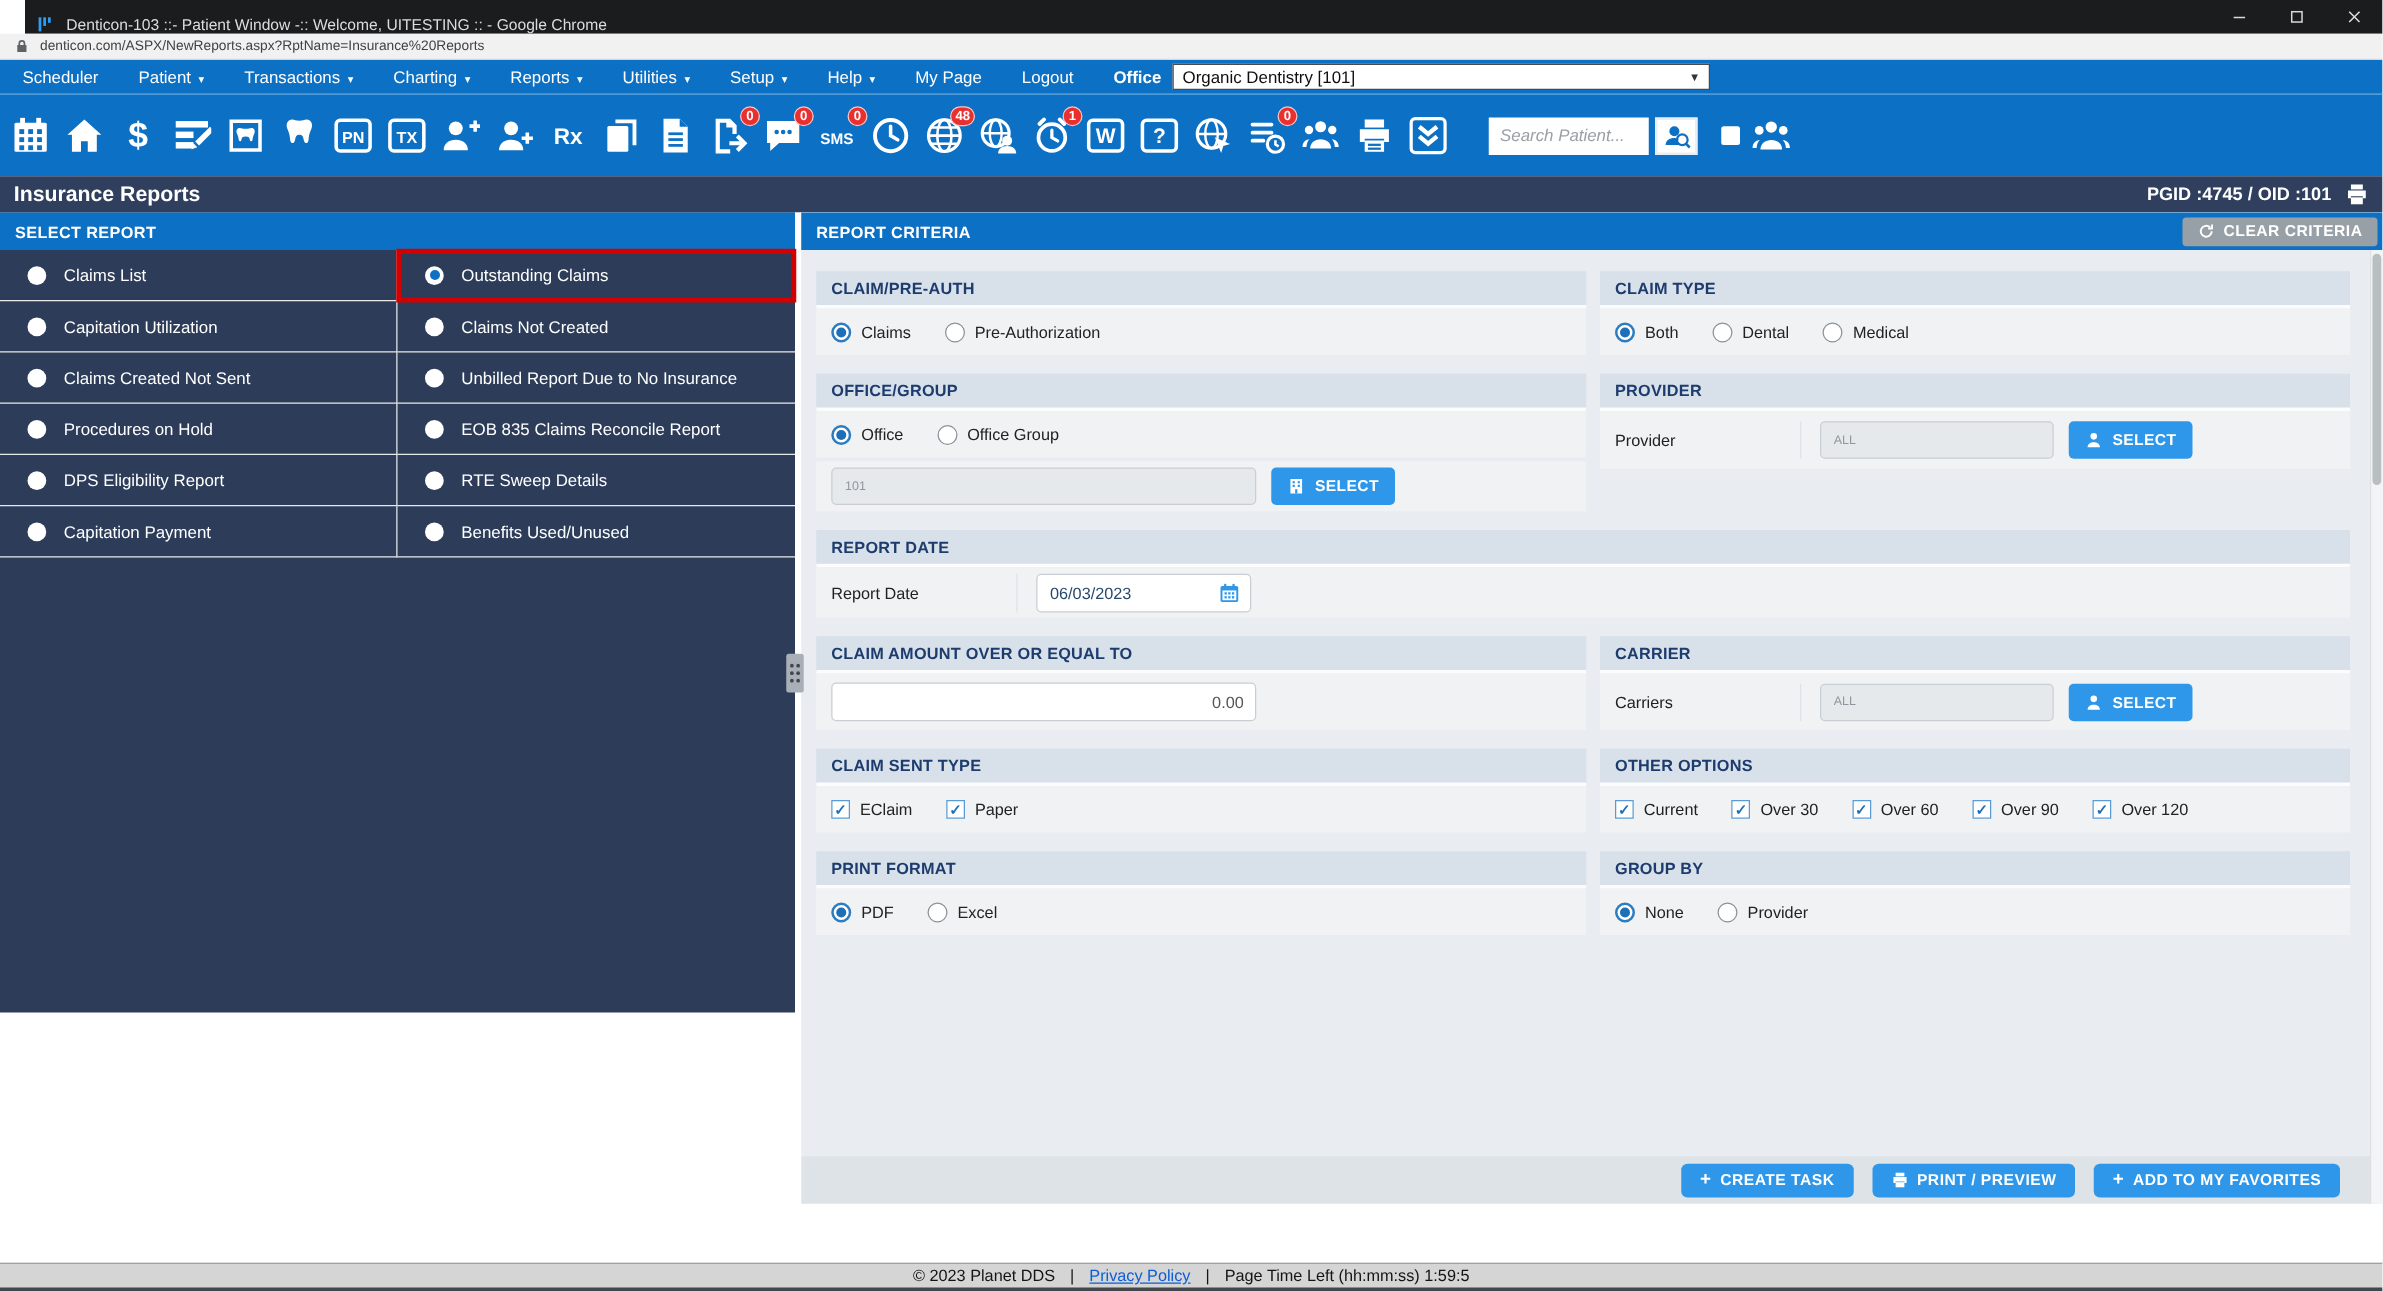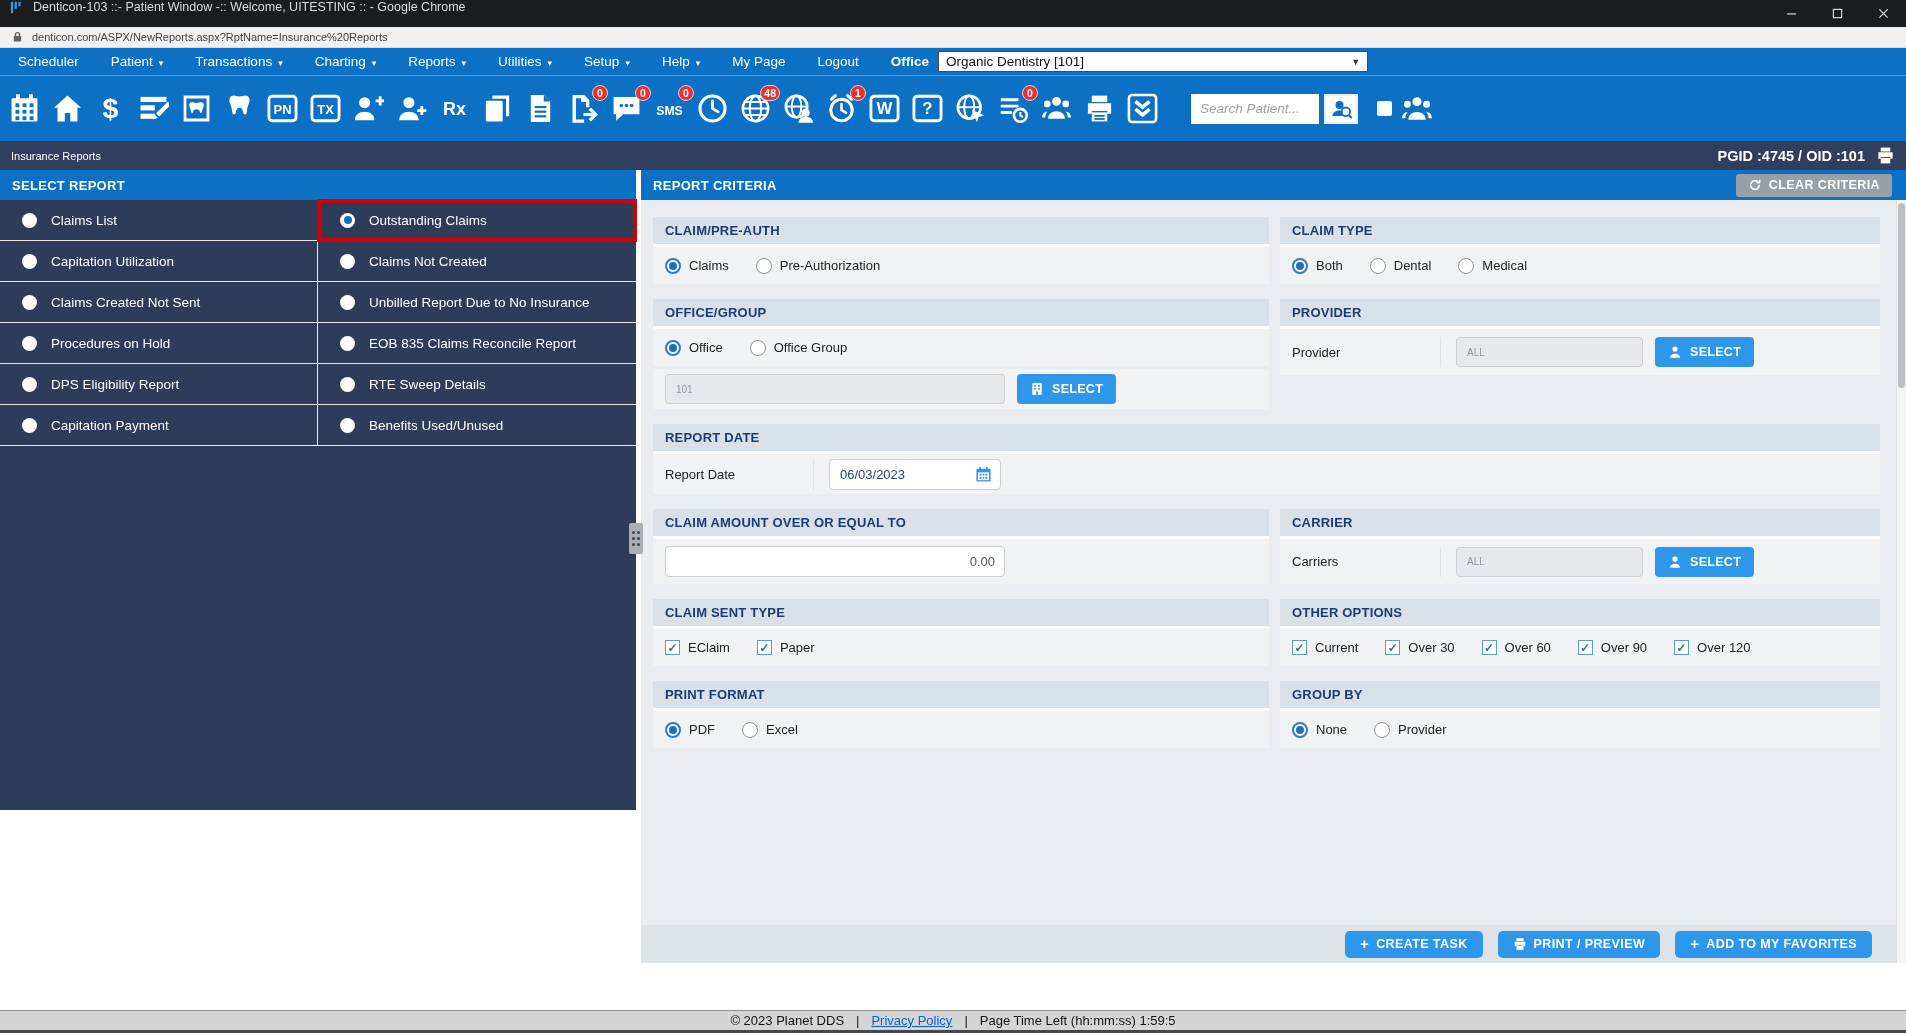--- a/index.html
+++ b/index.html
@@ -2,21 +2,21 @@
 <html><head>
 <meta charset="utf-8">
 <style>
   * { box-sizing: border-box; }
   html,body { margin:0; padding:0; }
   body {
     width:1906px; height:1033px; overflow:hidden; position:relative;
     font-family:"Liberation Sans", sans-serif; background:#fff;
   }
   
-  .titlebar { height:27px; background:#1a1c1e; display:flex; align-items:flex-start; padding-left:9px; gap:9px; }
+  .titlebar { height:27px; background:#1a1c1e; display:flex; align-items:flex-end; padding-left:9px; gap:9px;margin-left:20px; }
   .titlebar .title { color:#dcdcdc; font-size:12.5px; }
   .win-controls { margin-left:auto; display:flex; height:100%; }
   .win-btn { width:46px; display:flex; align-items:center; justify-content:center; }
   .urlbar { height:21px; background:#f1f1f1; border-bottom:1px solid #d7d7d7; display:flex; align-items:center; padding-left:12px; gap:9px; }
   .url { color:#3f4348; font-size:11px; }
   
   .navbar { height:27px; background:#0c70c4; display:flex; align-items:center; color:#fff; font-size:13.5px; padding-left:2px; }
   .nav-item { padding:0 16px; display:flex; gap:6px; align-items:center; height:100%; cursor:default; }
   .caret { font-size:9px; margin-top:2px; }
   .office-label { font-weight:bold; padding:0 9px 0 16px; }
@@ -35,42 +35,42 @@
     font-family:"Liberation Sans",sans-serif; color:#333; }
   .search::placeholder { color:#9aa0a6; font-style:italic; }
   .search-btn { width:34px; height:30px; background:#fff; border:2px solid #e8eef5; margin-left:5px;
     display:flex; align-items:center; justify-content:center; padding:0; }
   .search-btn svg { width:24px; height:24px; }
   .tb-check { width:15px; height:15px; background:#fff; border-radius:2px; margin-left:19px; }
   .household { margin-left:9px; display:flex; }
   .household svg { width:32px; height:32px; }
   
   .pagebar { height:29px; background:#303f5d; color:#fff; display:flex; align-items:center; padding:0 11px; }
-  .pagebar .pt { font-size:11px; font-weight:normal; }
+  .pagebar .pt { font-size:17px; font-weight:bold; }
   .pagebar .right { margin-left:auto; display:flex; align-items:center; gap:11px; font-weight:bold; font-size:14.5px; }
   .pagebar .right svg { width:19px; height:19px; }
   
   .main { position:relative; height:840px; background:#fff; }
   .panel-head { height:30px; background:#0c70c4; color:#fff; font-size:13px; font-weight:bold;
     display:flex; align-items:center; padding:0 12px; letter-spacing:.3px; }
   .left-panel { position:absolute; left:0; top:0; width:636px; height:640px; background:#2c3c59; }
   .report-grid { display:grid; grid-template-columns:1fr 1fr; }
   .report-cell { height:41px; display:flex; align-items:center; gap:14px; padding-left:22px; color:#fff;
     font-size:13.5px; border-bottom:1px solid #e9e9e9; position:relative; }
   .report-cell.c0 { border-right:1px solid #e9e9e9; }
   .report-cell.sel { outline:4px solid #d40000; outline-offset:-3px; z-index:2; }
   .lradio { width:15px; height:15px; border-radius:50%; background:#fff; position:relative; flex:none; }
   .lradio.on::after { content:""; position:absolute; left:3.5px; top:3.5px; width:8px; height:8px; border-radius:50%; background:#0c70c4; }
   .drag-handle { position:absolute; left:629px; top:353px; width:14px; height:31px; background:#a9afb6; border-radius:2px;
     display:flex; align-items:center; justify-content:center; z-index:3; }
   .dh-dots { width:3px; height:3px; border-radius:50%; background:#42464d;
     box-shadow:0 6px 0 #42464d, 0 -6px 0 #42464d, 5px 0 0 #42464d, 5px 6px 0 #42464d, 5px -6px 0 #42464d; margin-left:-5px; }
   
   .right-panel { position:absolute; left:641px; top:0; right:0; height:793px; background:#e9edf1; }
-  .crit-head { justify-content:space-between; padding-right:14px; }
+  .crit-head { justify-content:space-between; padding-right:4px; }
   .clear-btn { height:23px; background:#97a0a7; border:none; border-radius:3px; color:#fff; font-weight:bold;
     font-size:12.5px; letter-spacing:.4px; display:flex; align-items:center; gap:7px; padding:0 12px; font-family:inherit; }
   .clear-btn svg { width:14px; height:14px; }
   .crit-body { position:absolute; top:30px; left:0; right:10px; bottom:0; overflow:hidden; }
   .crit-grid { display:grid; grid-template-columns:616px 1fr; column-gap:11px; row-gap:15px;
     padding:17px 16px 0 12px; align-items:start; }
   .full { grid-column:1 / -1; }
   .sec-h { height:30px; background:#d8e0ea; display:flex; align-items:center; padding:0 12px; color:#1d3c6e;
     font-weight:bold; font-size:13px; letter-spacing:.2px; border-bottom:3px solid #fcfcfd; }
   .sec-c { background:#f1f2f3; min-height:37px; display:flex; align-items:center; padding:0 12px; }

